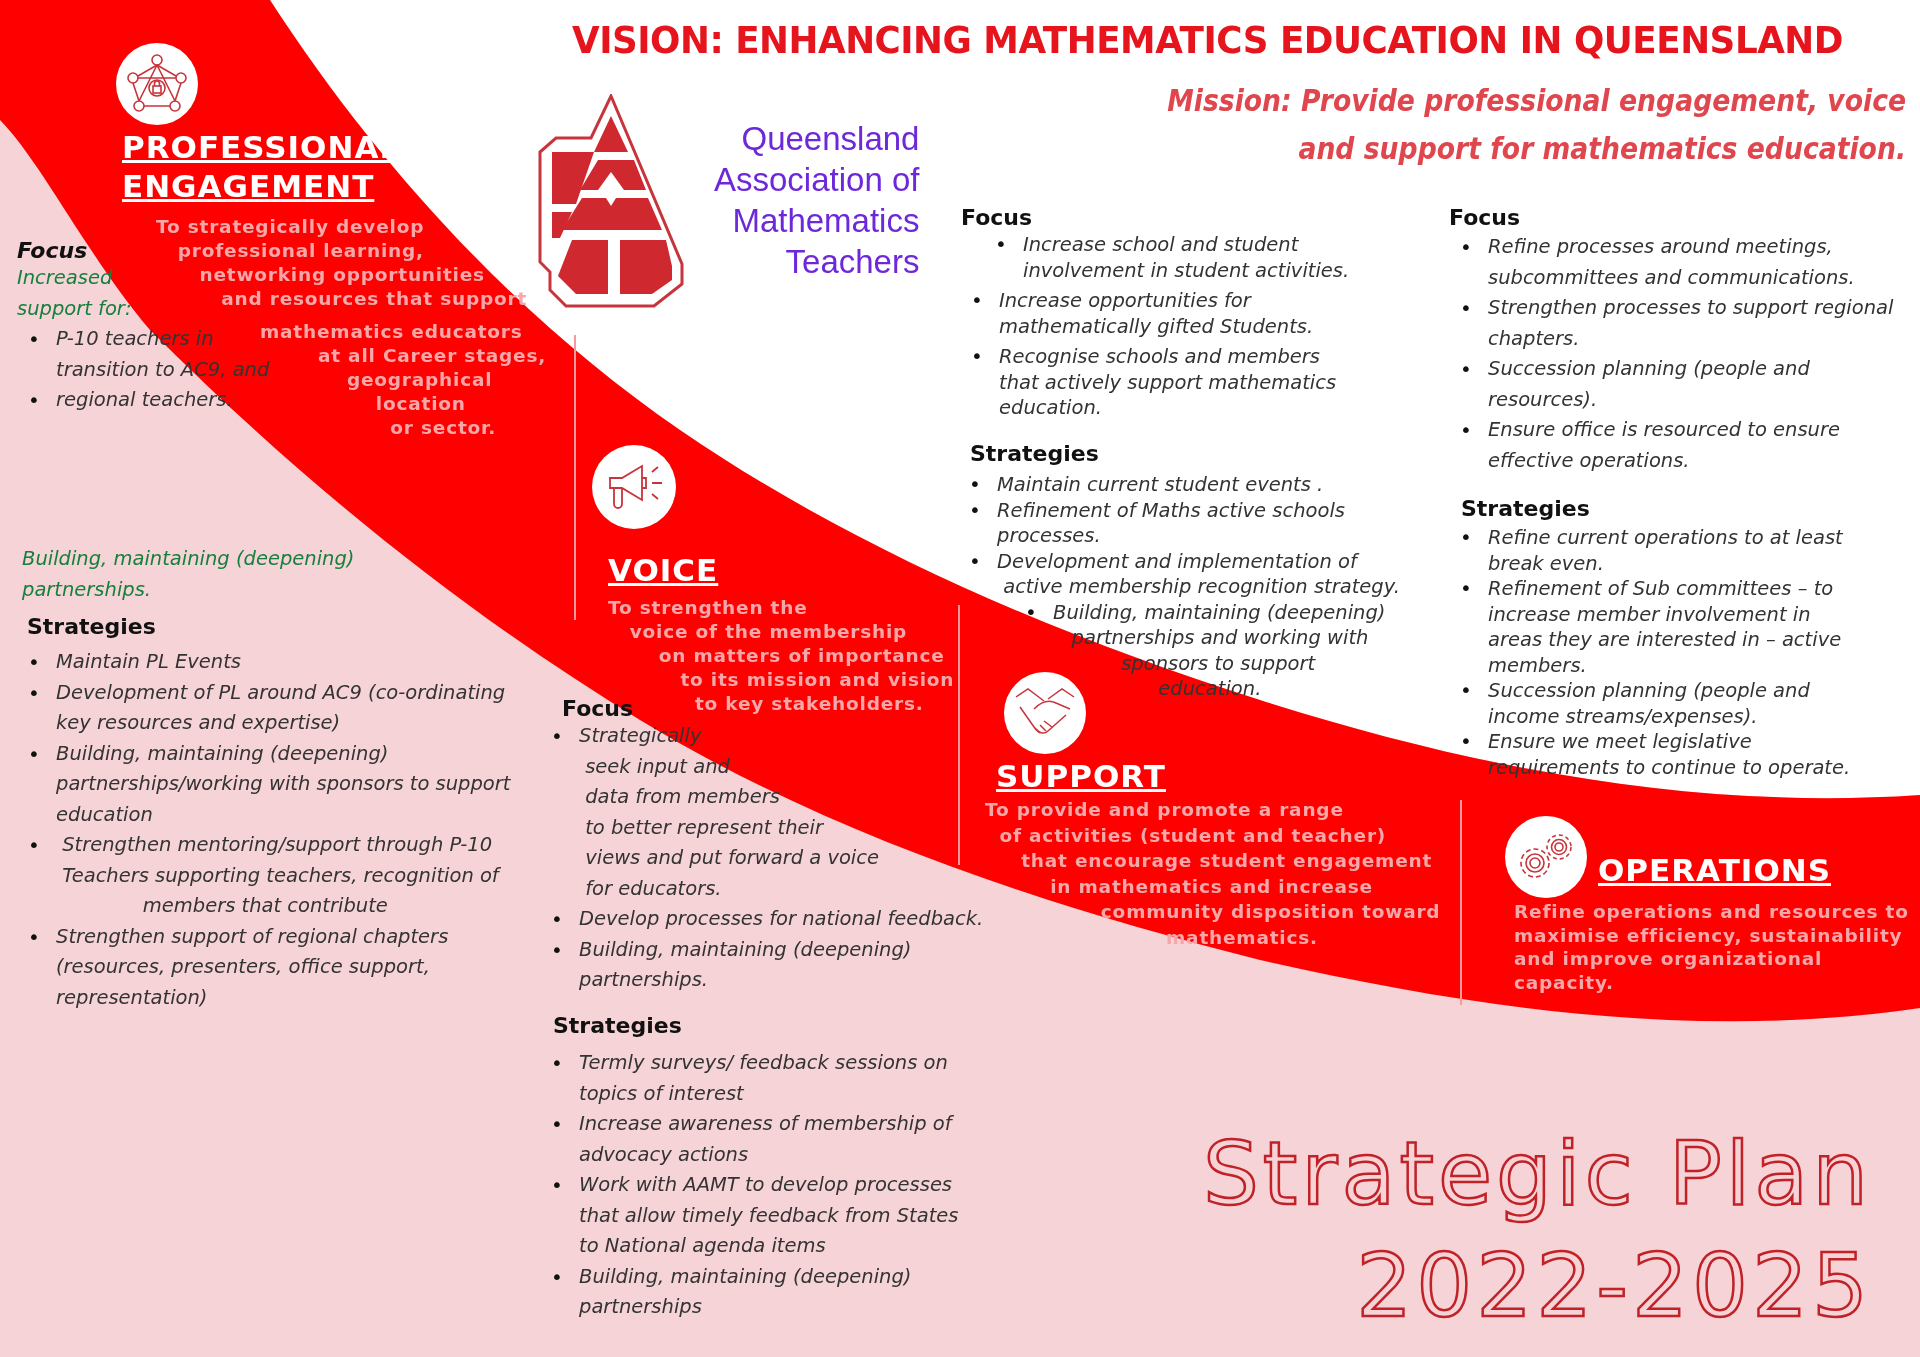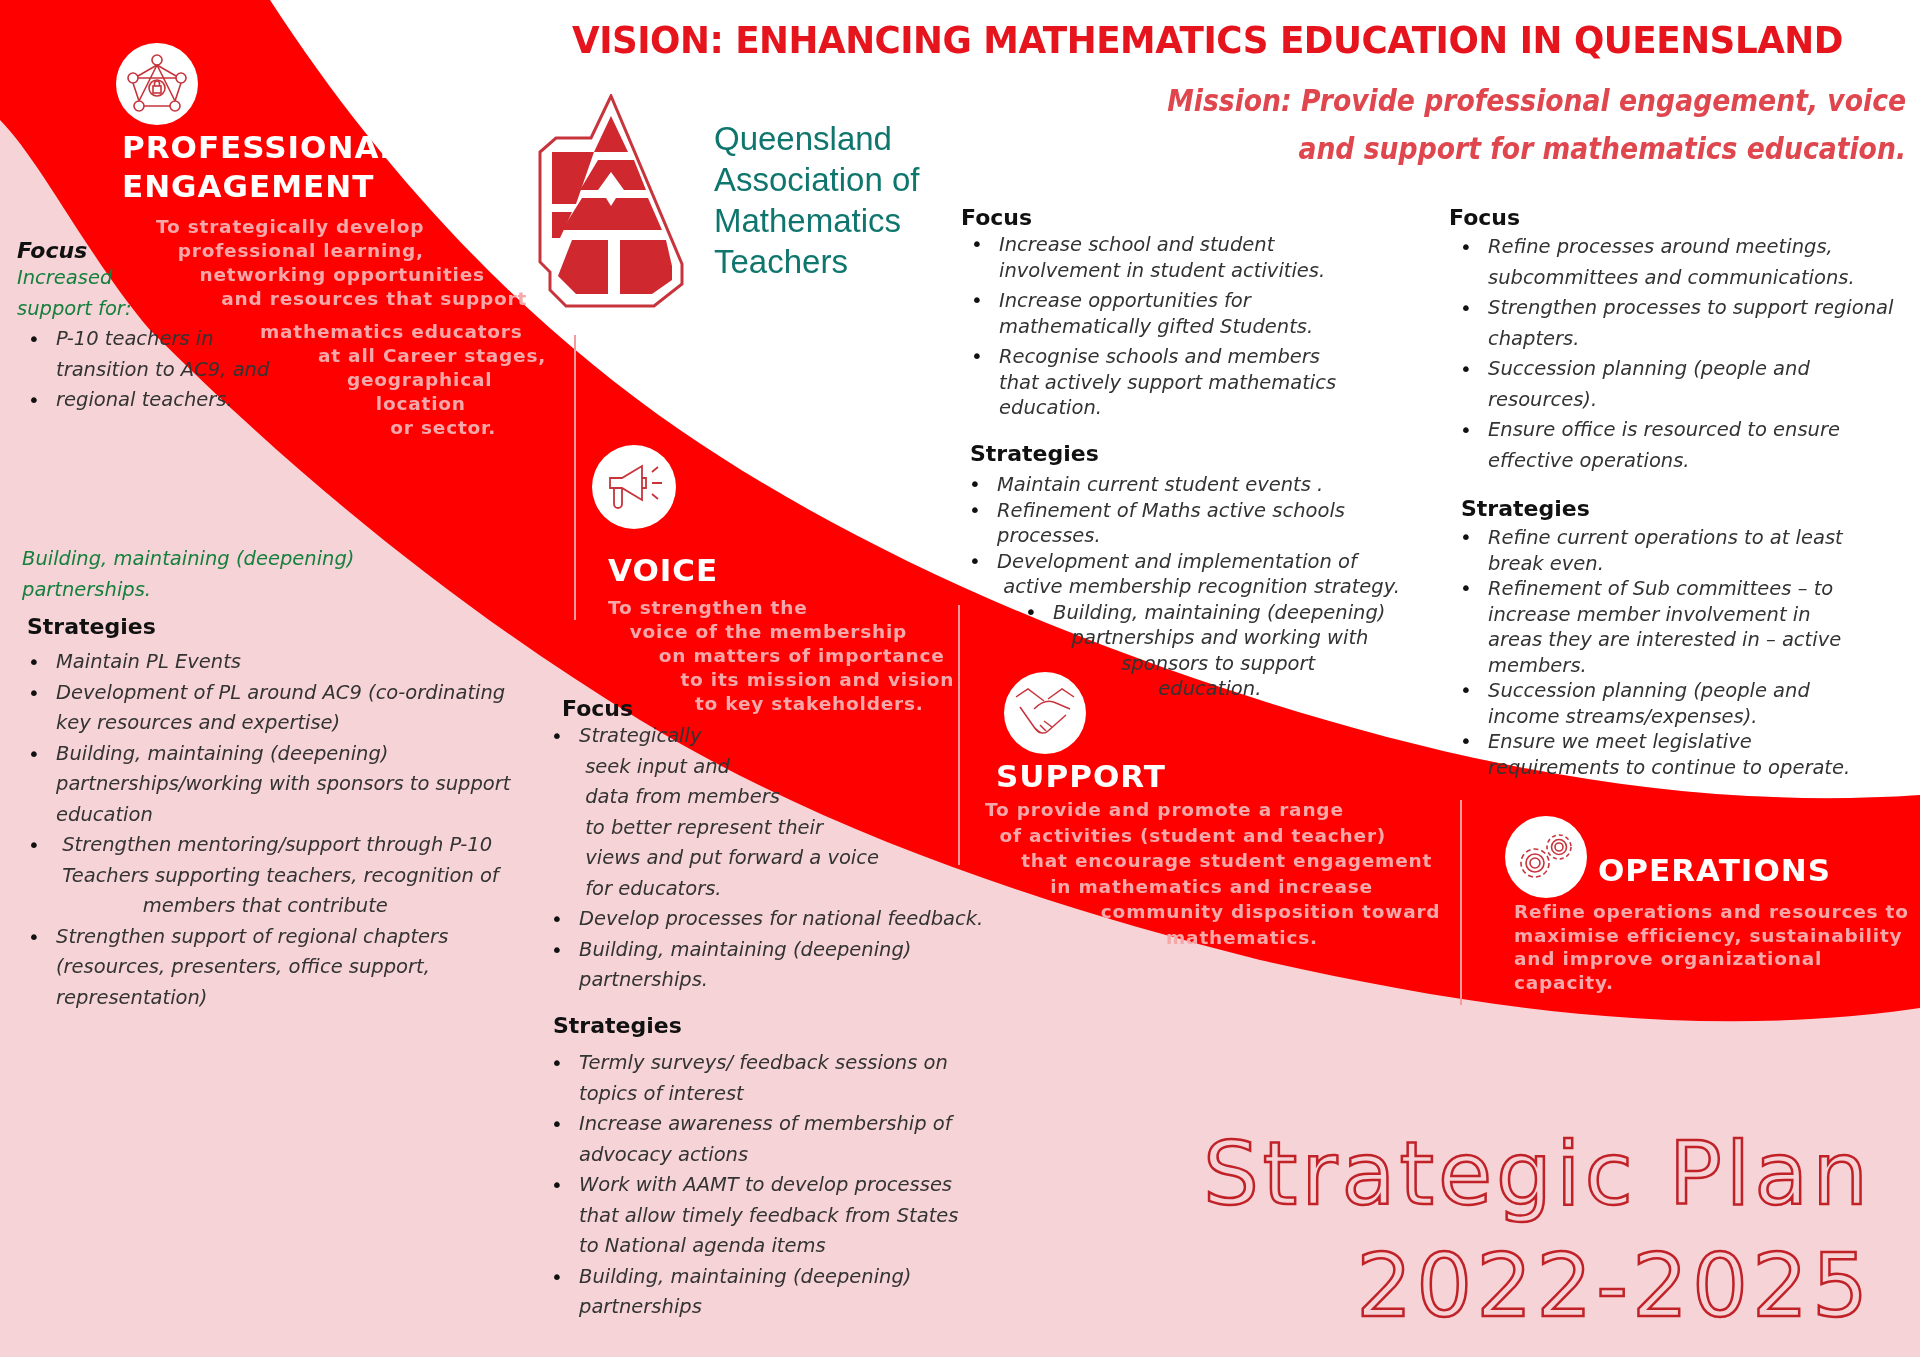--- a/index.html
+++ b/index.html
@@ -1,22 +1,22 @@
 <!DOCTYPE html>
 <html><head>
 <meta charset="utf-8">
 <style>
   html, body { margin:0; padding:0; }
   body { width:1920px; height:1357px; position:relative; overflow:hidden; background:#f6d3d6; font-family:"DejaVu Sans", sans-serif; }
   .bg-svg { position:absolute; left:0; top:0; width:1920px; height:1357px; }
   .abs { position:absolute; }
   .vision { left:572px; top:18px; font-family:"DejaVu Sans", sans-serif; font-weight:bold; font-size:38px; color:#e5141d; letter-spacing:-0.5px; white-space:nowrap; transform:scaleX(0.94); transform-origin:left top; }
   .mission { right:14px; top:76px; text-align:right; font-family:"DejaVu Sans", sans-serif; font-style:italic; font-weight:bold; font-size:31px; line-height:48px; color:#e0464d; transform:scaleX(0.86); transform-origin:right top; }
-  .org-name { left:714px; top:118px; font-family:"Liberation Sans", sans-serif; font-size:33px; line-height:41px; color:#0f766e; }
-  .section-title { color:#ffffff; font-weight:bold; font-family:"DejaVu Sans", sans-serif; letter-spacing:1px; }
+  .org-name { left:714px; top:118px; font-family:"Liberation Sans", sans-serif; font-size:33px; line-height:41px; color:#6d28d9;text-align:right; }
+  .section-title { color:#ffffff; font-weight:bold; font-family:"DejaVu Sans", sans-serif; letter-spacing:1px;text-decoration:underline; }
   .band-desc { color:#f6a7a9; font-weight:bold; font-family:"DejaVu Sans", sans-serif; font-size:18.5px; line-height:24px; white-space:pre; letter-spacing:0.8px; }
   .hdr { font-family:"DejaVu Sans", sans-serif; font-weight:bold; color:#111; font-size:22px; }
   .it { font-family:"DejaVu Sans", sans-serif; font-style:italic; color:#15803d; font-size:19.5px; line-height:30.5px; font-weight:300; }
   ul.bl { margin:0; padding:0 0 0 36px; list-style:none; }
   ul.bl li { position:relative; font-family:"DejaVu Sans", sans-serif; font-style:italic; color:#333; font-size:19.5px; line-height:30.5px; white-space:pre; }
   ul.bl li::before { content:"\2022"; position:absolute; left:-28px; font-style:normal; color:#111; font-size:20px; }
   ul.tight li { line-height:25.5px; }
   .icon-circle { position:absolute; border-radius:50%; background:#ffffff; display:flex; align-items:center; justify-content:center; }
   .vline { position:absolute; width:2px; background:#f59a9c; }
   .plan { right:48px; top:1118px; text-align:right; font-family:"DejaVu Sans", sans-serif; font-weight:normal; color:transparent; -webkit-text-stroke:2.5px #c02228; font-size:88px; line-height:112px; letter-spacing:4px; }
@@ -157,21 +157,21 @@
 that allow timely feedback from States
 to National agenda items</li>
     <li>Building, maintaining (deepening)
 partnerships</li>
   </ul>
 </div>
 
 <div class="abs" style="left:961px; top:205px;">
   <div class="hdr" style="margin-bottom:2px;">Focus</div>
   <ul class="bl tight" style="padding-left:38px;">
-    <li style="margin-bottom:5px;">Increase school and student
+    <li style="margin-bottom:5px;margin-left:24px;">Increase school and student
 involvement in student activities.</li>
     <li style="margin-bottom:5px;">Increase opportunities for
 mathematically gifted Students.</li>
     <li>Recognise schools and members
 that actively support mathematics
 education.</li>
   </ul>
 </div>
 <div class="abs" style="left:970px; top:441px;">
   <div class="hdr" style="margin-bottom:6px;">Strategies</div>

